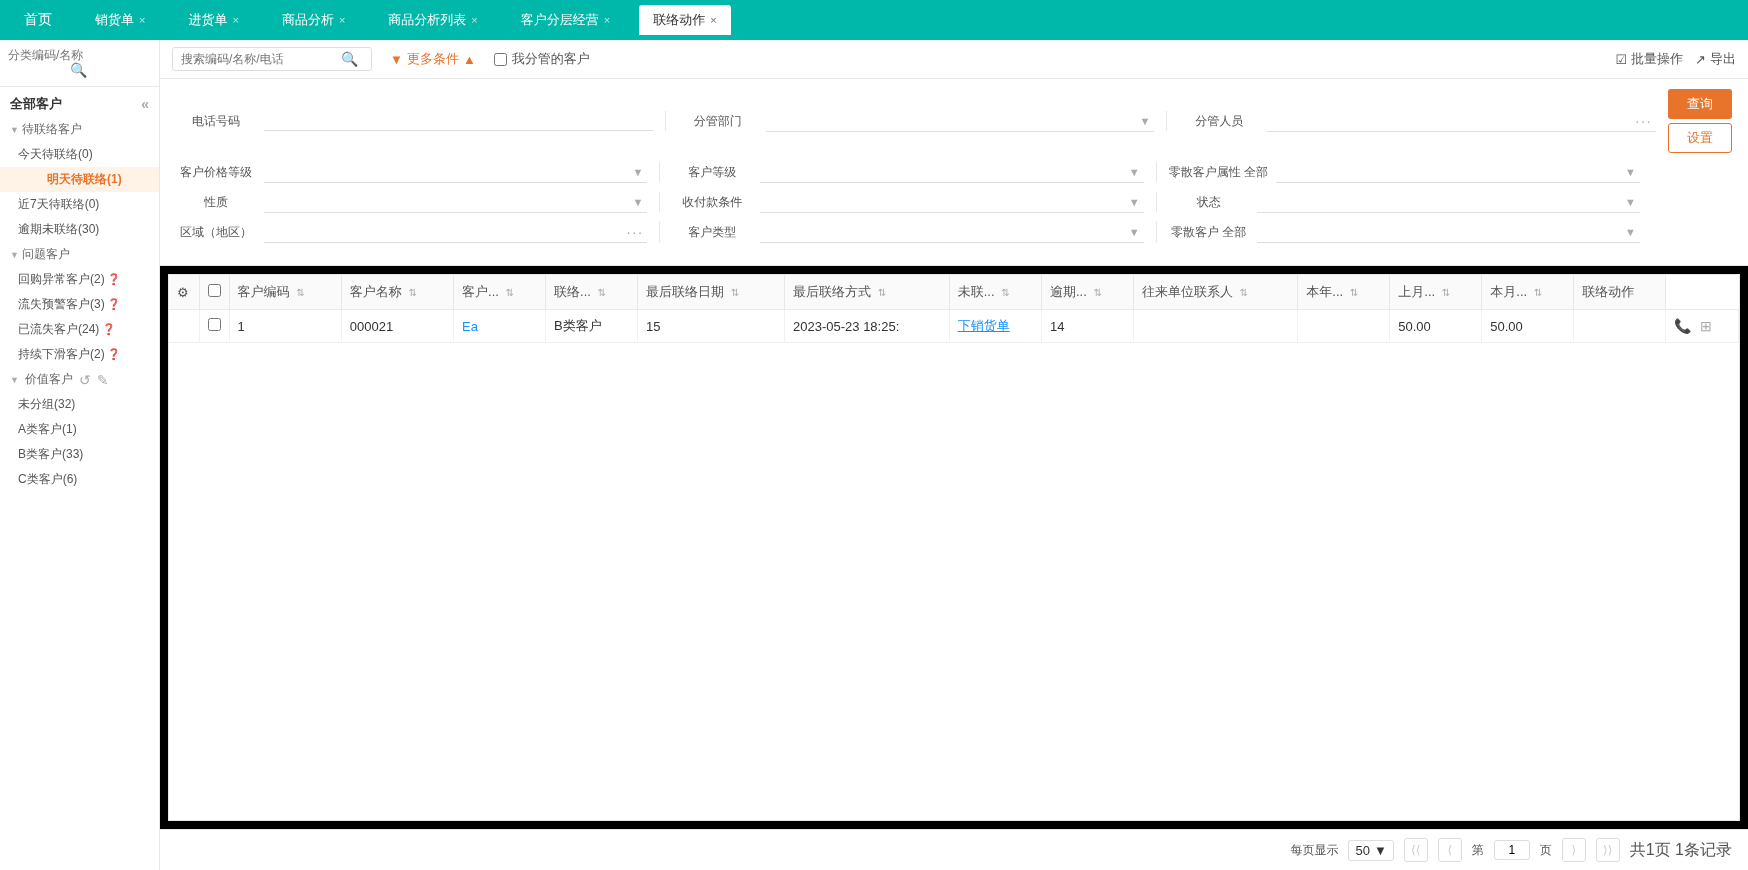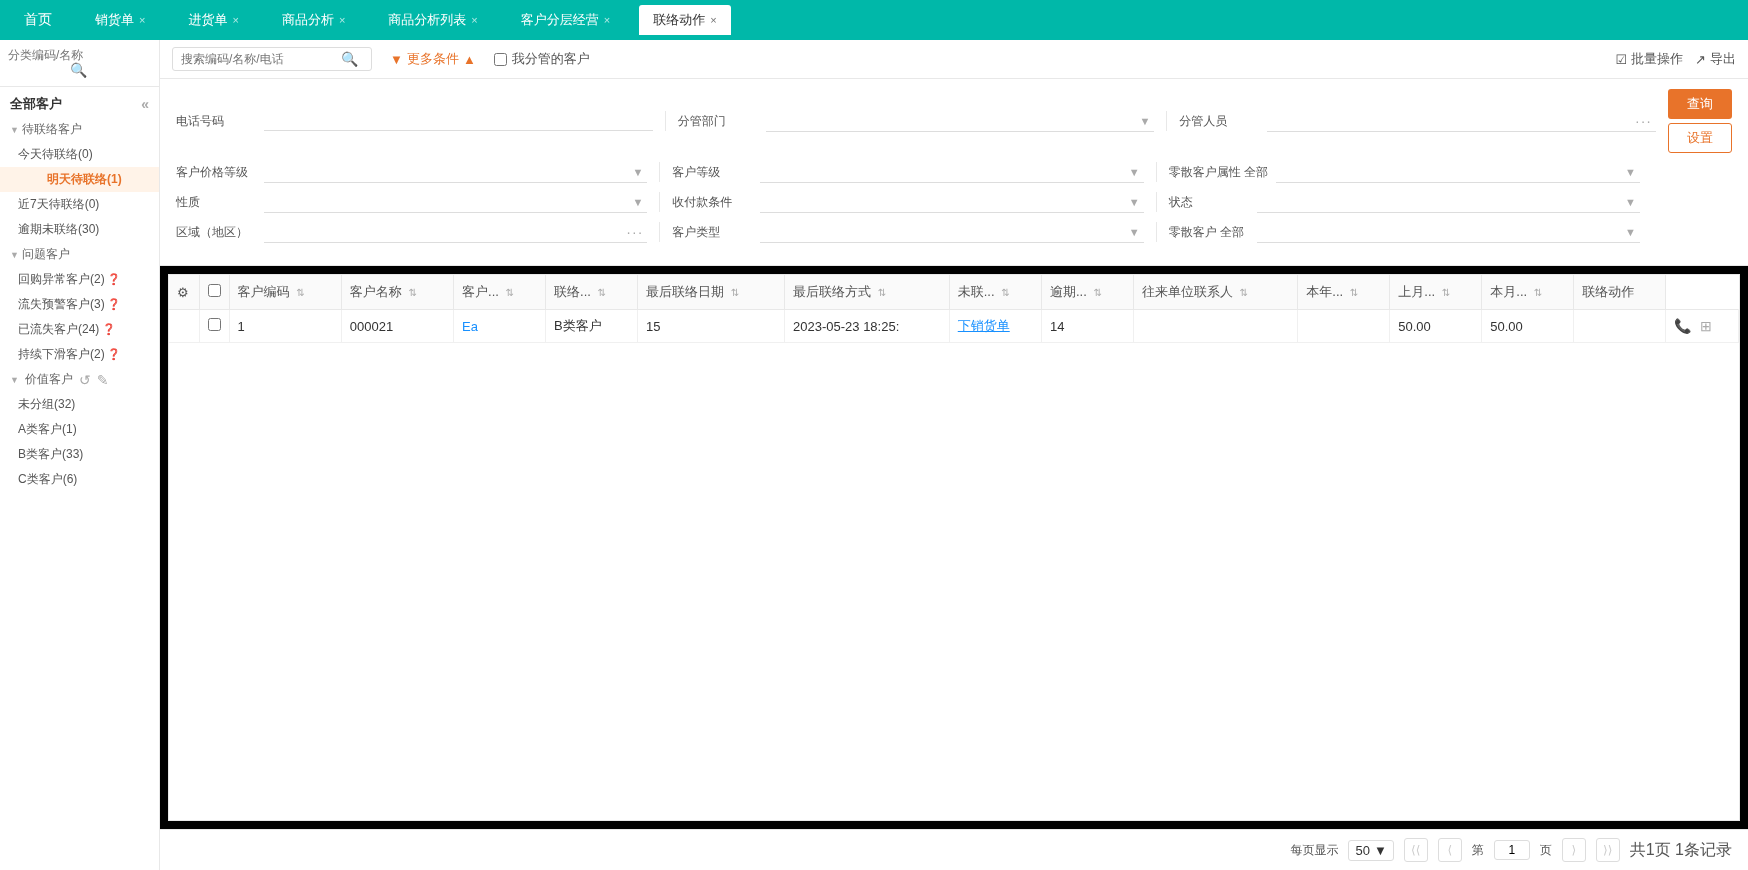--- a/index.html
+++ b/index.html
@@ -181,21 +181,21 @@
       align-items: center;
       flex: 1;
       gap: 8px;
       min-width: 0;
     }
     .filter-label {
       font-size: 12px;
       color: #555;
       white-space: nowrap;
       min-width: 80px;
-      text-align: left;
+      text-align: center;
     }
     .filter-input {
       flex: 1;
       border: none;
       border-bottom: 1px solid #ddd;
       outline: none;
       font-size: 12px;
       padding: 2px 4px;
       background: transparent;
     }

